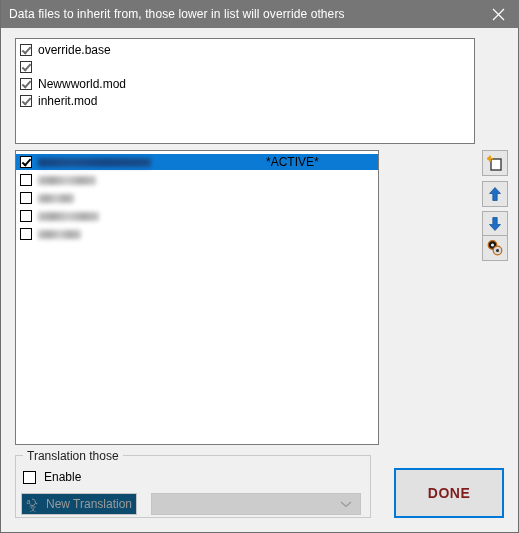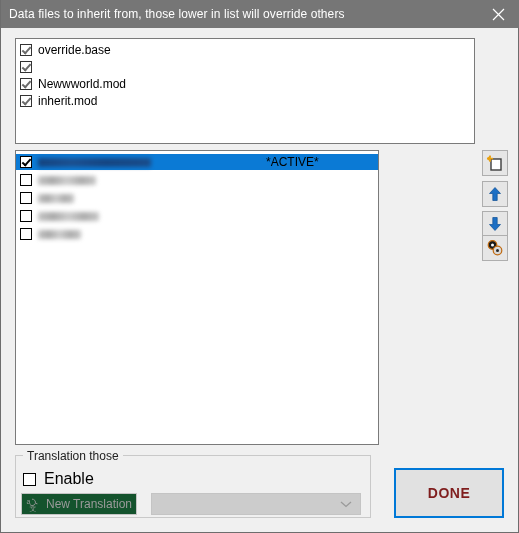--- a/index.html
+++ b/index.html
@@ -202,29 +202,29 @@
     color: #222;
   }
   #enable-row {
     position: absolute;
     left: 22px;
     top: 470px;
     display: flex;
     align-items: center;
   }
   #enable-row .cb { margin-right: 8px; width: 13px; height: 13px; }
-  #enable-label { font-size: 16px; color: #000; }
+  #enable-label { font-size: 12px; color: #000; }
 
   #new-translation-btn {
     position: absolute;
     left: 20px;
     top: 493px;
     width: 116px;
     height: 22px;
-    background: #14532d;
+    background: #0c4a6e;
     border: 1px solid #c4c4c4;
     box-sizing: border-box;
     display: flex;
     align-items: center;
     padding-left: 4px;
     color: #9a9a9a;
     font-size: 12px;
   }
   #new-translation-btn svg { display: block; margin-right: 5px; }
 

